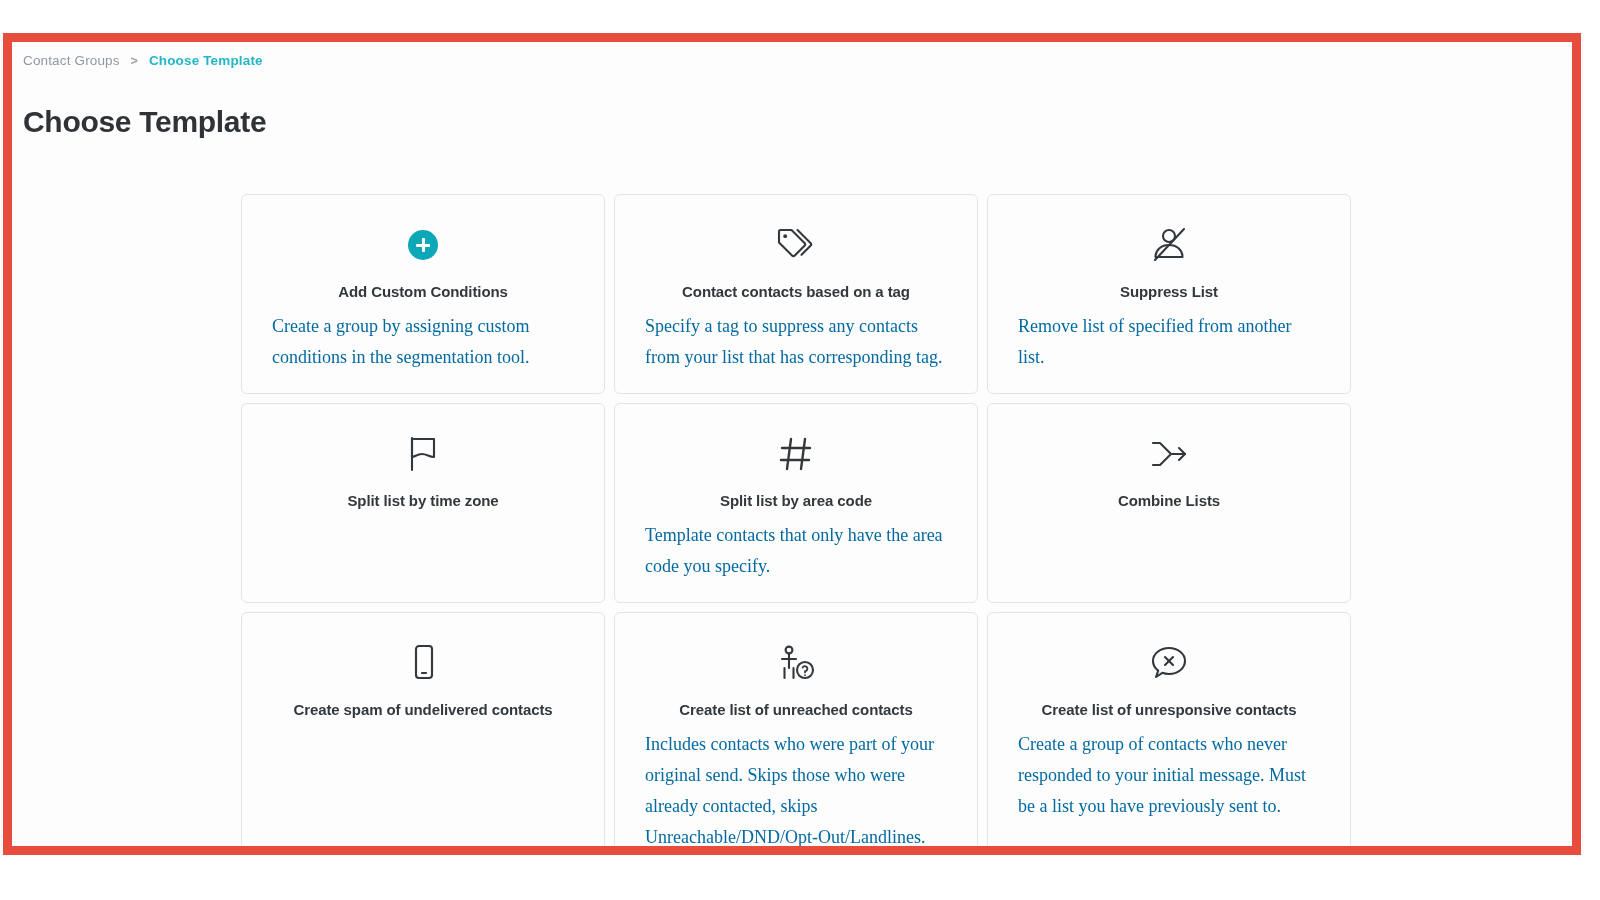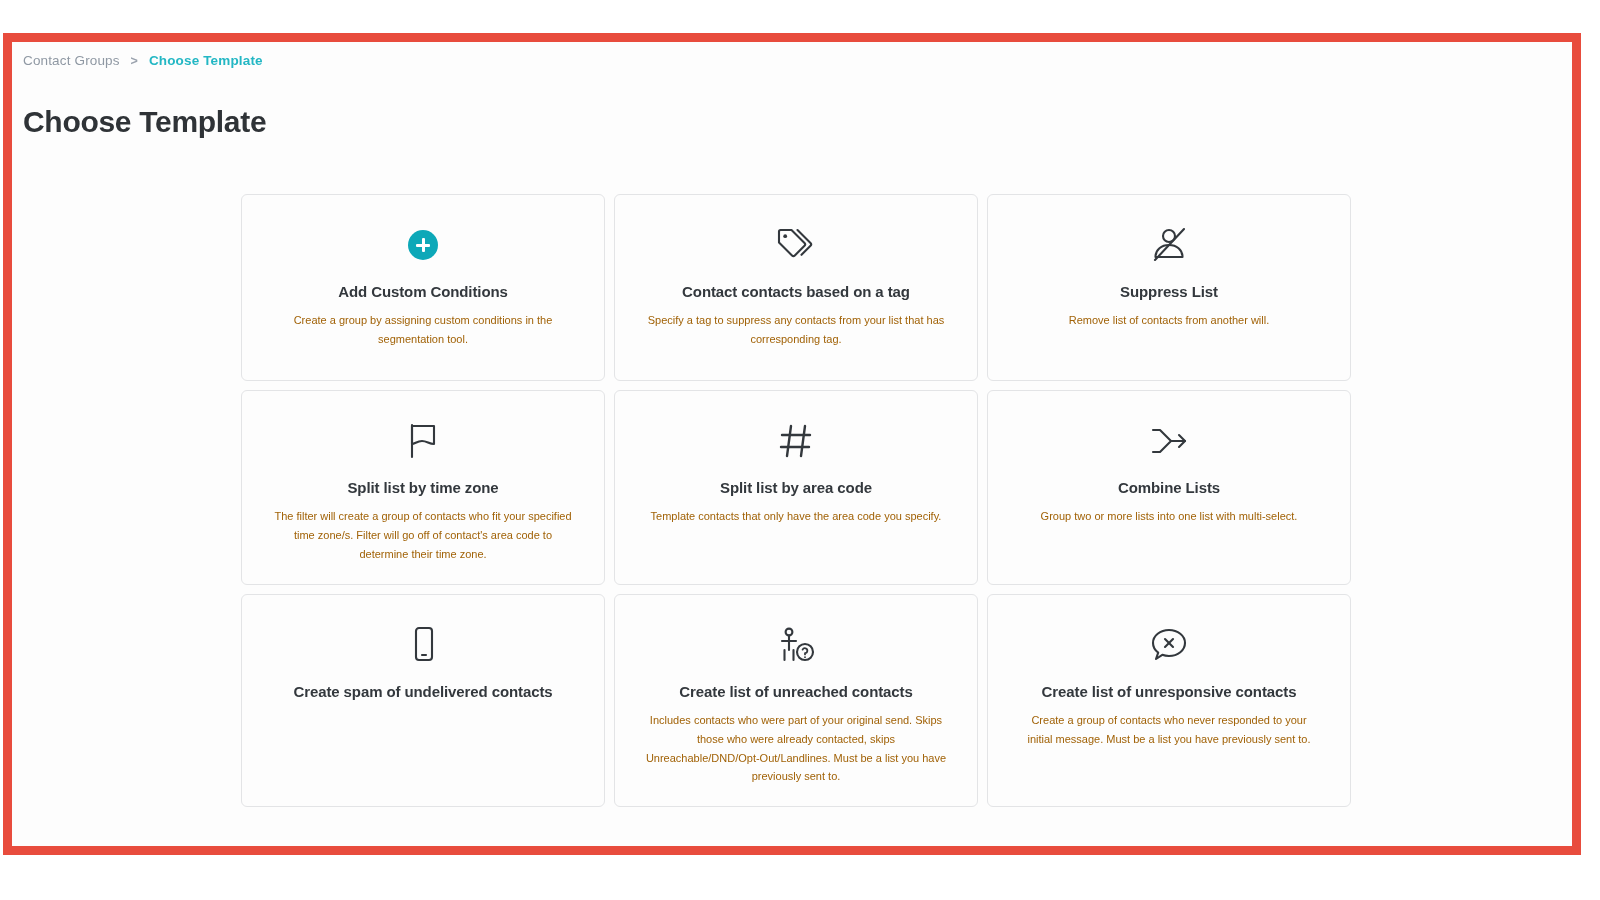--- a/index.html
+++ b/index.html
@@ -76,21 +76,20 @@
     display: grid;
     grid-template-columns: repeat(3, 1fr);
     gap: 9px;
   }
 
   .template-card {
     background: #fdfdfd;
     border: 1px solid #e3e4e6;
     border-radius: 6px;
     padding: 26px 30px 20px;
-    text-align: center;
     cursor: pointer;
     min-height: 187px;
     display: flex;
     flex-direction: column;
     align-items: center;
   }
 
   .card-icon {
     height: 48px;
     display: flex;
@@ -102,24 +101,25 @@
 
   .card-title {
     font-size: 15px;
     font-weight: 700;
     color: #33383d;
     margin-bottom: 11px;
     letter-spacing: -.1px;
   }
 
   .card-desc {
-    font-size: 11px;
+    font-size: 18px;
     line-height: 1.72;
-    color: #a16207;
+    color: #0369a1;
     max-width: 340px;
+    font-family: Liberation Serif, serif;
   }
 
   
   .plus-badge {
     width: 30px;
     height: 30px;
     border-radius: 50%;
     background: #0da8b8;
     display: flex;
     align-items: center;
@@ -174,32 +174,31 @@
 
       <div class="template-card row-1">
         <div class="card-icon">
           <svg width="46" height="42" viewBox="0 0 46 42" fill="none" stroke="#33383d" stroke-width="2.1" stroke-linecap="round" stroke-linejoin="round">
             <circle cx="23" cy="12" r="6"></circle>
             <path d="M9.5 33 C9.5 25.5 15.5 21 23 21 C30.5 21 36.5 25.5 36.5 33 Z" fill="none"></path>
             <line x1="9" y1="36" x2="38" y2="5"></line>
           </svg>
         </div>
         <div class="card-title">Suppress List</div>
-        <div class="card-desc">Remove list of contacts from another will.</div>
+        <div class="card-desc">Remove list of specified from another list.</div>
       </div>
 
       <div class="template-card row-2">
         <div class="card-icon">
           <svg width="42" height="42" viewBox="0 0 42 42" fill="none" stroke="#33383d" stroke-width="2.1" stroke-linecap="round" stroke-linejoin="round">
             <line x1="10" y1="5" x2="10" y2="37"></line>
             <path d="M10 6 L32 6 L32 24 C27 24 25 21 20 21 C15 21 13 24 10 24 Z"></path>
           </svg>
         </div>
         <div class="card-title">Split list by time zone</div>
-        <div class="card-desc">The filter will create a group of contacts who fit your specified time zone/s. Filter will go off of contact's area code to determine their time zone.</div>
       </div>
 
       <div class="template-card row-2">
         <div class="card-icon">
           <svg width="42" height="42" viewBox="0 0 42 42" fill="none" stroke="#33383d" stroke-width="2.4" stroke-linecap="round">
             <line x1="16" y1="6" x2="12" y2="36"></line>
             <line x1="30" y1="6" x2="26" y2="36"></line>
             <line x1="7" y1="15" x2="35" y2="15"></line>
             <line x1="6" y1="27" x2="34" y2="27"></line>
           </svg>
@@ -210,21 +209,20 @@
 
       <div class="template-card row-2">
         <div class="card-icon">
           <svg width="46" height="40" viewBox="0 0 46 40" fill="none" stroke="#33383d" stroke-width="2.1" stroke-linecap="round" stroke-linejoin="round">
             <path d="M7 9 L14 9 L25 20 L14 31 L7 31"></path>
             <line x1="25" y1="20" x2="39" y2="20"></line>
             <polyline points="33,14 39,20 33,26"></polyline>
           </svg>
         </div>
         <div class="card-title">Combine Lists</div>
-        <div class="card-desc">Group two or more lists into one list with multi-select.</div>
       </div>
 
       <div class="template-card row-3">
         <div class="card-icon">
           <svg width="38" height="42" viewBox="0 0 38 42" fill="none" stroke="#33383d" stroke-width="2.1" stroke-linecap="round" stroke-linejoin="round">
             <rect x="12" y="4" width="16" height="32" rx="3"></rect>
             <line x1="18" y1="31" x2="22" y2="31"></line>
           </svg>
         </div>
         <div class="card-title">Create spam of undelivered contacts</div>

